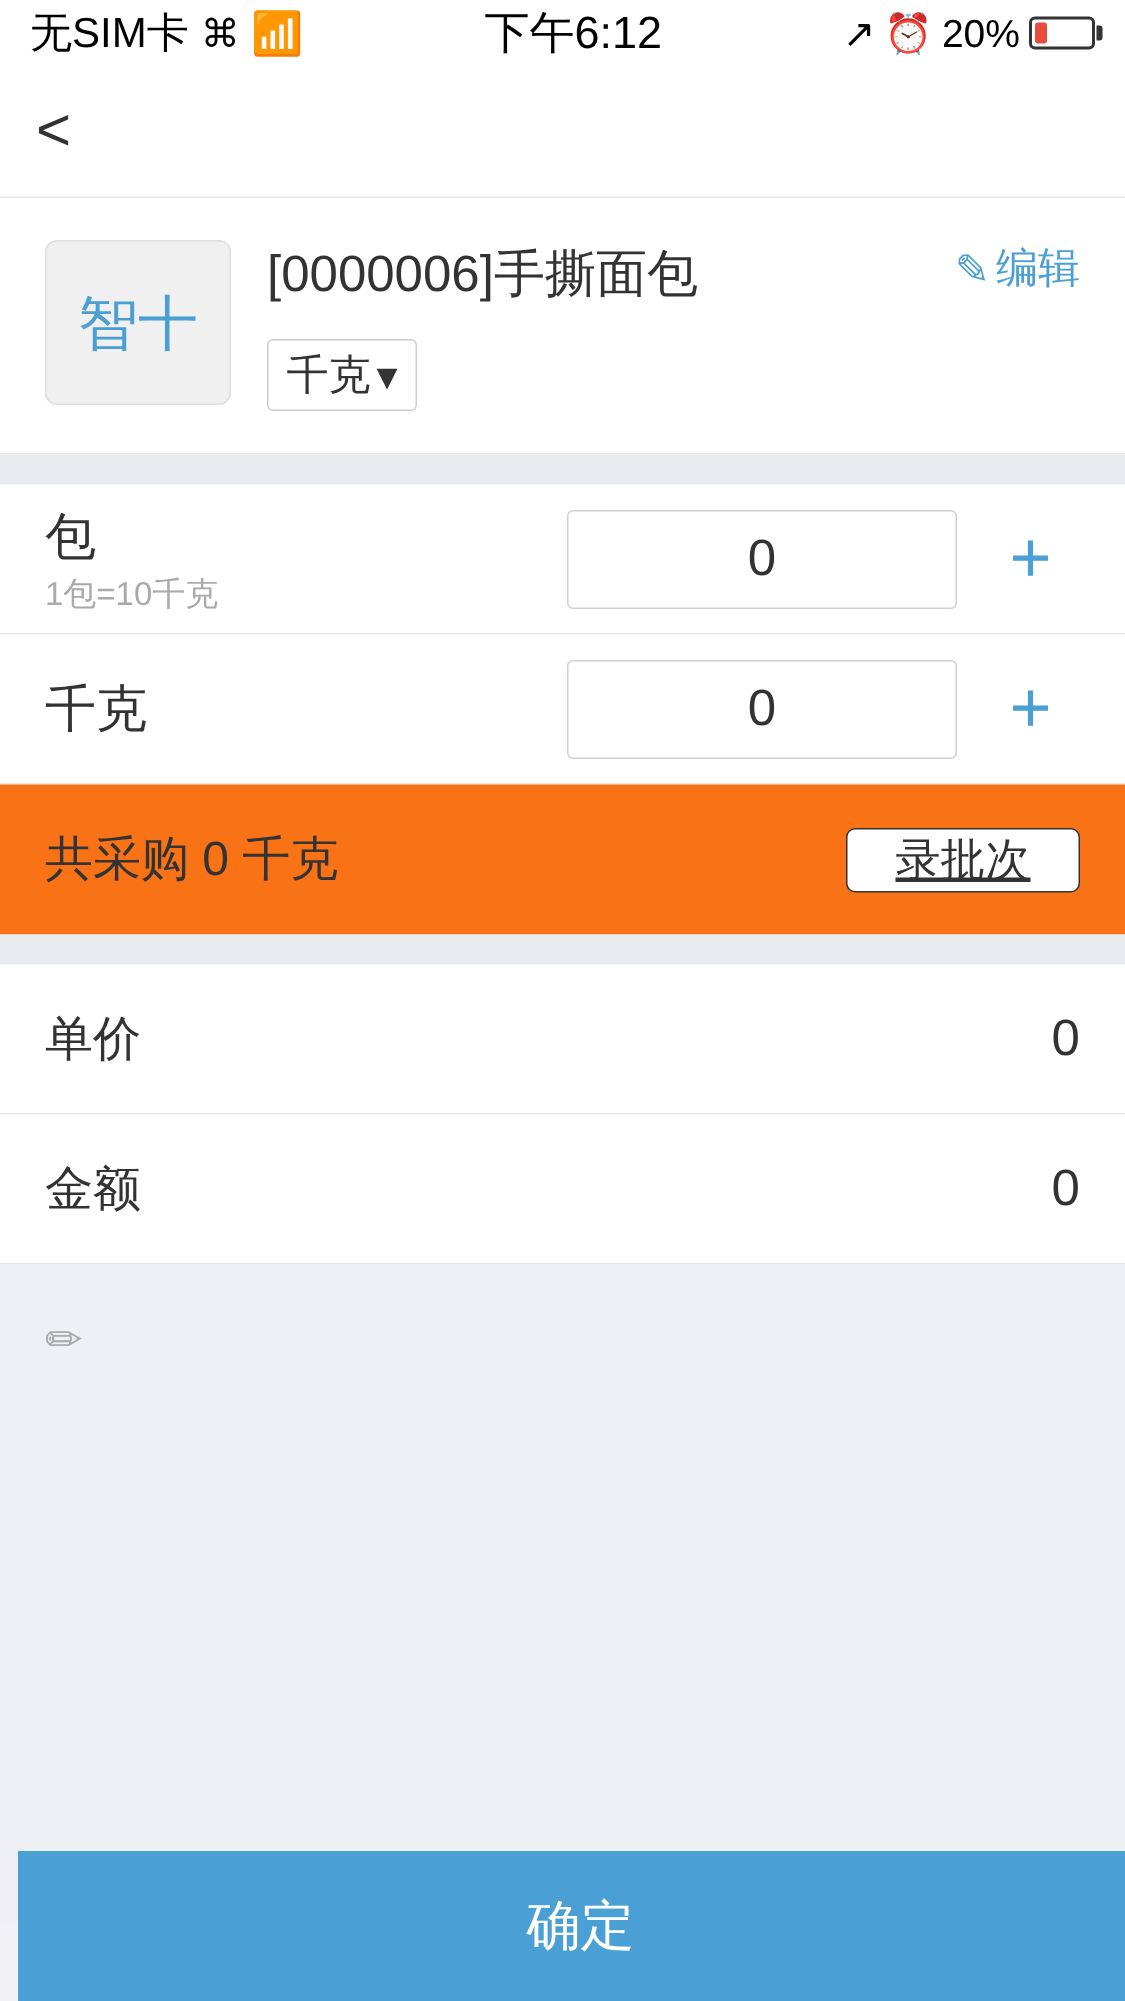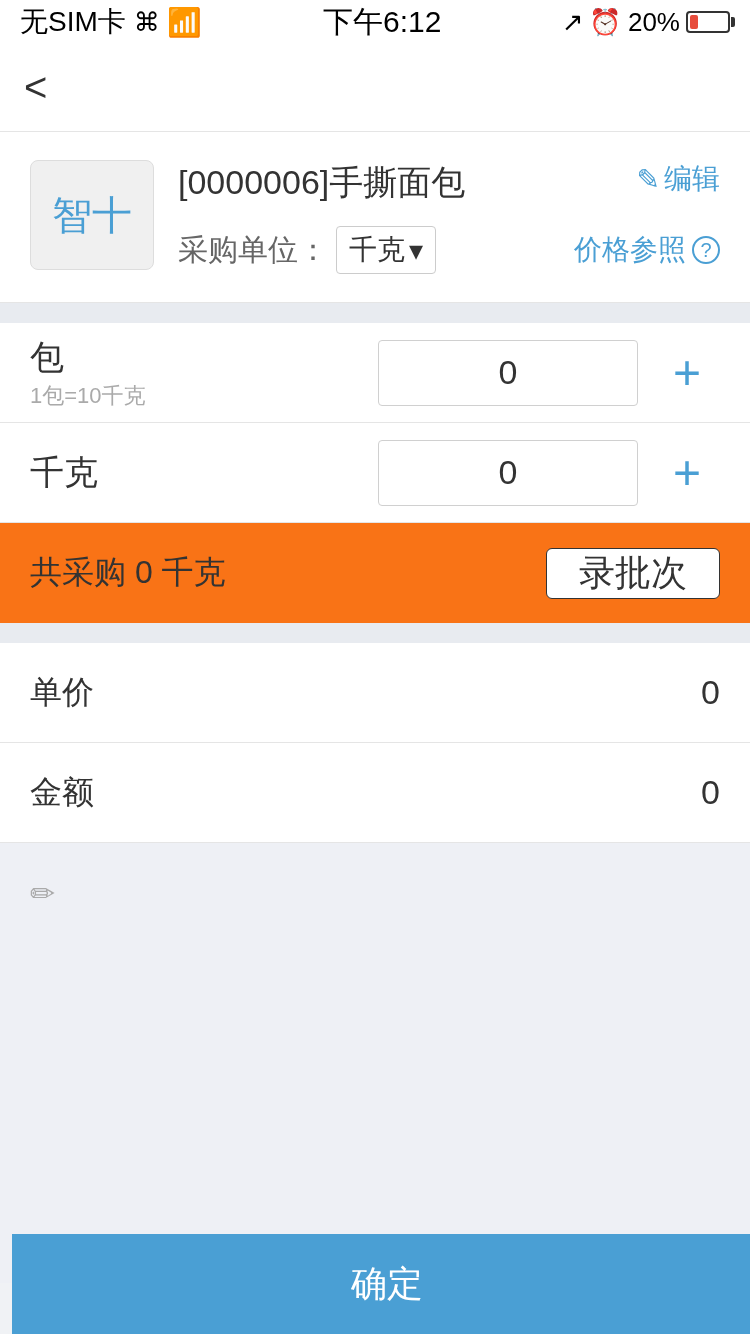--- a/index.html
+++ b/index.html
@@ -218,24 +218,25 @@
       border-bottom: none;
     }
     .summary-text {
       font-size: 32px;
       color: #333;
     }
     .record-btn {
       border: 1px solid #333;
       border-radius: 6px;
       padding: 0 32px;
-      font-size: 36px;
+      font-size: 30px;
       color: #333;
       background: #fff;
       cursor: pointer;
+      text-decoration: underline;
     }
 
     
     .price-section {
       background: #fff;
       margin-top: 0;
     }
     .price-row {
       display: flex;
       align-items: center;
@@ -329,30 +330,25 @@
   <div class="product-info">
     <div class="product-name-row">
       <span class="product-name">[0000006]手撕面包</span>
       <span class="edit-link">
         <span>✎</span>
         <span>编辑</span>
       </span>
     </div>
     <div class="purchase-unit-row">
       <div class="purchase-unit-label">
-        <span>采购单位：</span>
         <span class="unit-dropdown">
           <span>千克</span>
           <span>▾</span>
         </span>
       </div>
-      <div class="price-ref">
-        <span>价格参照</span>
-        <span class="help-icon">?</span>
-      </div>
     </div>
   </div>
 </div>
 
 <div class="section-divider"></div>
 
 <div class="input-section">
 
   <div class="input-row">
     <div class="input-row-label">

